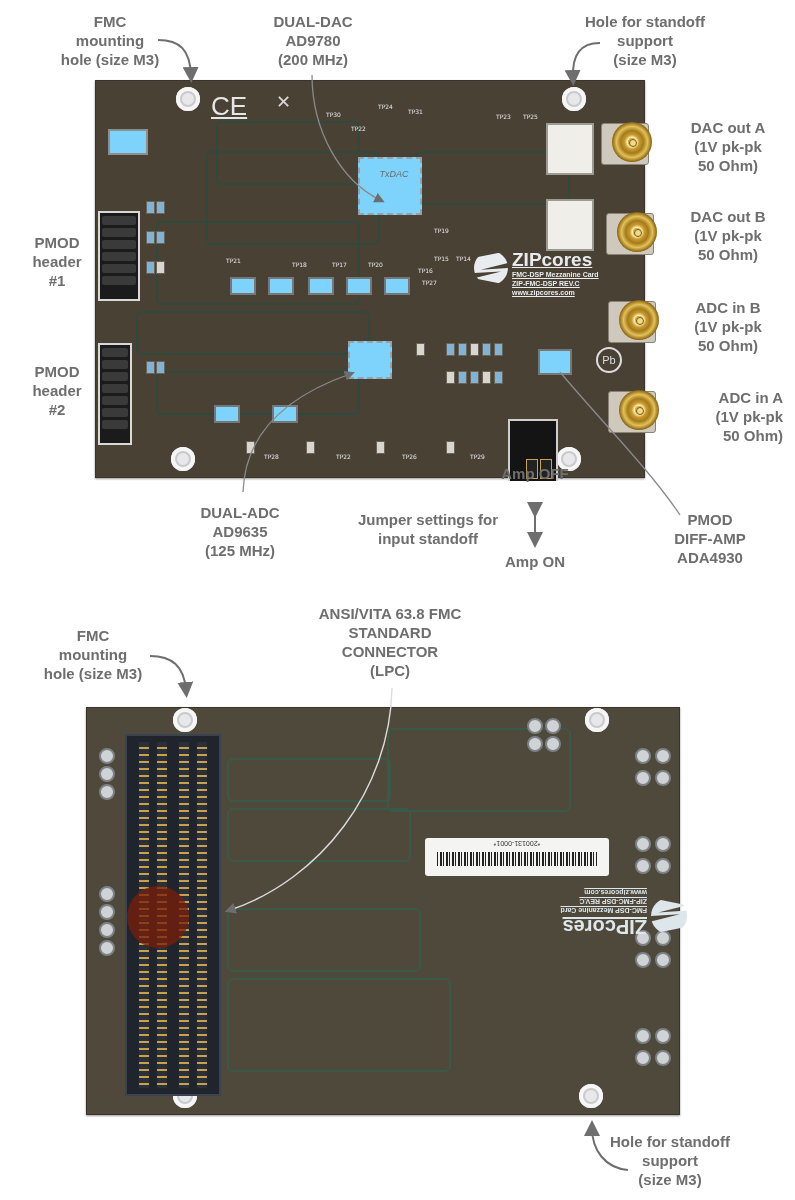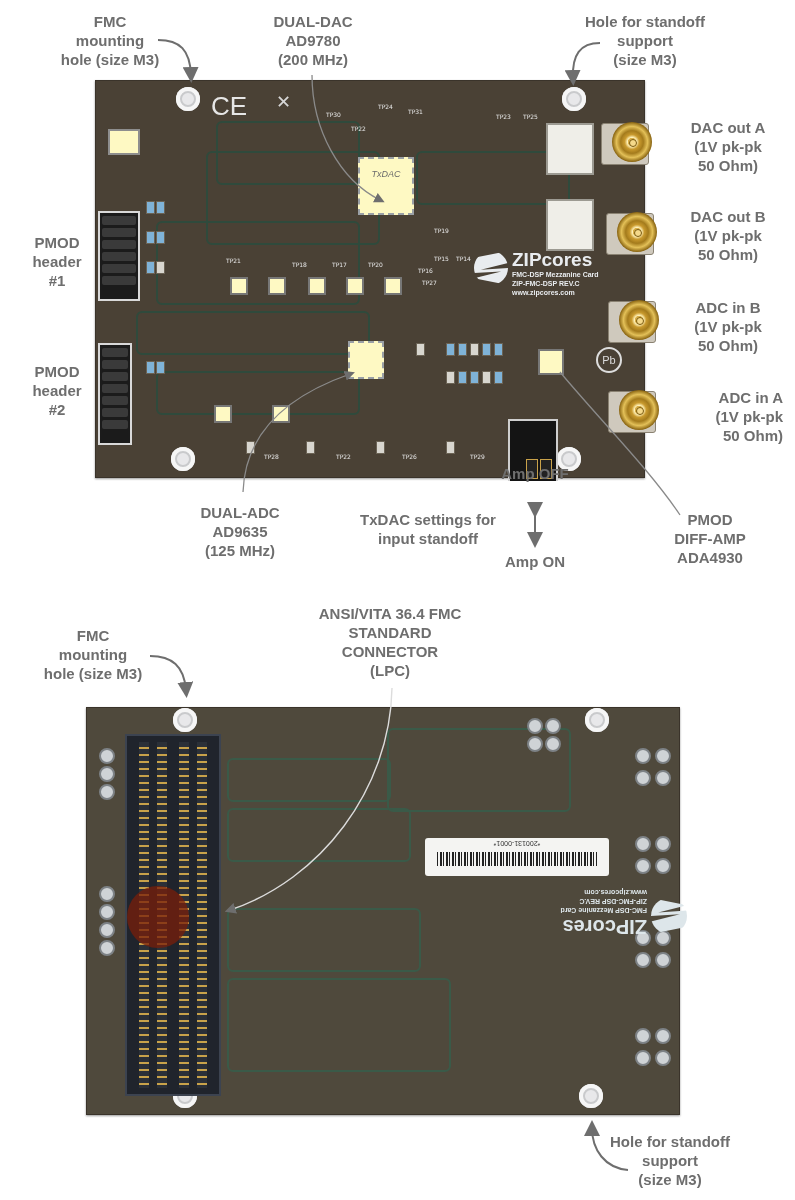--- a/index.html
+++ b/index.html
@@ -5,29 +5,29 @@
   html,body{margin:0;padding:0;background:#ffffff;}
   body{width:795px;height:1200px;position:relative;overflow:hidden;font-family:"Liberation Sans",sans-serif;}
   .lbl{position:absolute;color:#6e6e6e;font-weight:bold;font-size:15px;line-height:19px;text-align:center;white-space:nowrap;}
   .lbl span{display:block;}
   svg.overlay{position:absolute;left:0;top:0;pointer-events:none;}
   .board{position:absolute;background:#4a4135;border:1px solid #3a332a;box-shadow:0 1px 2px rgba(0,0,0,.4);}
   .hole{position:absolute;width:24px;height:24px;border-radius:50%;background:#e8e8ea;box-shadow:inset 0 0 0 4px #f6f6f6, inset 0 0 0 6px #c9cacc;}
   .sma{position:absolute;width:46px;height:40px;background:#cfc9bd;border:1px solid #8a8272;border-radius:3px;}
   .sma .nut{position:absolute;left:10px;top:-2px;width:40px;height:40px;border-radius:50%;background:radial-gradient(circle at 50% 50%,#d9b04a 0,#d9b04a 14%,#fff1b8 16%,#c99a2e 26%,#a47b1c 40%,#e3c058 55%,#8a6512 70%,#c99a2e 100%);}
   .sma .pin{position:absolute;left:27px;top:15px;width:6px;height:6px;border-radius:50%;background:#f5d98a;border:1px solid #7a5a10;}
-  .chip{position:absolute;background:#fef9c3;border:2px dashed #9aa0a6;}
+  .chip{position:absolute;background:#7dd3fc;border:2px dashed #9aa0a6;padding-left:8px;}
   .smd{position:absolute;width:7px;height:11px;background:#d8d6cf;border:1px solid #6b6355;}
   .smd.b{background:#7fb3d8;}
   .trace{position:absolute;border:2px solid #2f4a3c;border-radius:6px;}
   .tp{position:absolute;font-size:6px;color:#e6e6e6;font-family:"DejaVu Sans",sans-serif;}
   .pmod{position:absolute;background:#1b1b1b;border:2px solid #d9d9d9;}
   .pmod i{display:block;height:9px;margin:3px 2px;background:#3a3a3a;border-radius:2px;}
   .transformer{position:absolute;width:44px;height:48px;background:#efeee8;border:2px solid #9c9a92;}
-  .logo{position:absolute;color:#e9ecef;font-weight:bold;}
+  .logo{position:absolute;color:#e9ecef;font-weight:bold;text-decoration:underline;}
   .conn{position:absolute;background:#20242c;border:2px solid #3c4350;}
   .conn .col{position:absolute;top:6px;bottom:6px;width:10px;background:repeating-linear-gradient(#2b3038 0 5px,#c8a24a 5px 7px);}
   .via{position:absolute;width:12px;height:12px;border-radius:50%;background:#cfd3d6;border:2px solid #7d8286;}
   .label-sticker{position:absolute;background:#f4f4f2;border-radius:3px;}
   .barcode{position:absolute;left:12px;right:12px;top:14px;height:14px;background:repeating-linear-gradient(90deg,#222 0 1px,#f4f4f2 1px 3px,#222 3px 5px,#f4f4f2 5px 6px);}
 </style>
 </head>
 <body>
 
 <div class="board" style="left:95px;top:80px;width:548px;height:396px;">
@@ -296,38 +296,38 @@
   <span>PMOD</span>
   <span>header</span>
   <span>#2</span>
 </div>
 <div class="lbl" style="left:190px;top:503px;width:100px;">
   <span>DUAL-ADC</span>
   <span>AD9635</span>
   <span>(125 MHz)</span>
 </div>
 <div class="lbl" style="left:348px;top:510px;width:160px;">
-  <span>TxDAC settings for</span>
+  <span>Jumper settings for</span>
   <span>input standoff</span>
 </div>
 <div class="lbl" style="left:490px;top:464px;width:90px;">Amp OFF</div>
 <div class="lbl" style="left:490px;top:552px;width:90px;">Amp ON</div>
 <div class="lbl" style="left:660px;top:510px;width:100px;">
   <span>PMOD</span>
   <span>DIFF-AMP</span>
   <span>ADA4930</span>
 </div>
 
 <div class="lbl" style="left:38px;top:626px;width:110px;">
   <span>FMC</span>
   <span>mounting</span>
   <span>hole (size M3)</span>
 </div>
 <div class="lbl" style="left:310px;top:604px;width:160px;">
-  <span>ANSI/VITA 36.4 FMC</span>
+  <span>ANSI/VITA 63.8 FMC</span>
   <span>STANDARD</span>
   <span>CONNECTOR</span>
   <span>(LPC)</span>
 </div>
 <div class="lbl" style="left:600px;top:1132px;width:140px;">
   <span>Hole for standoff</span>
   <span>support</span>
   <span>(size M3)</span>
 </div>
 

